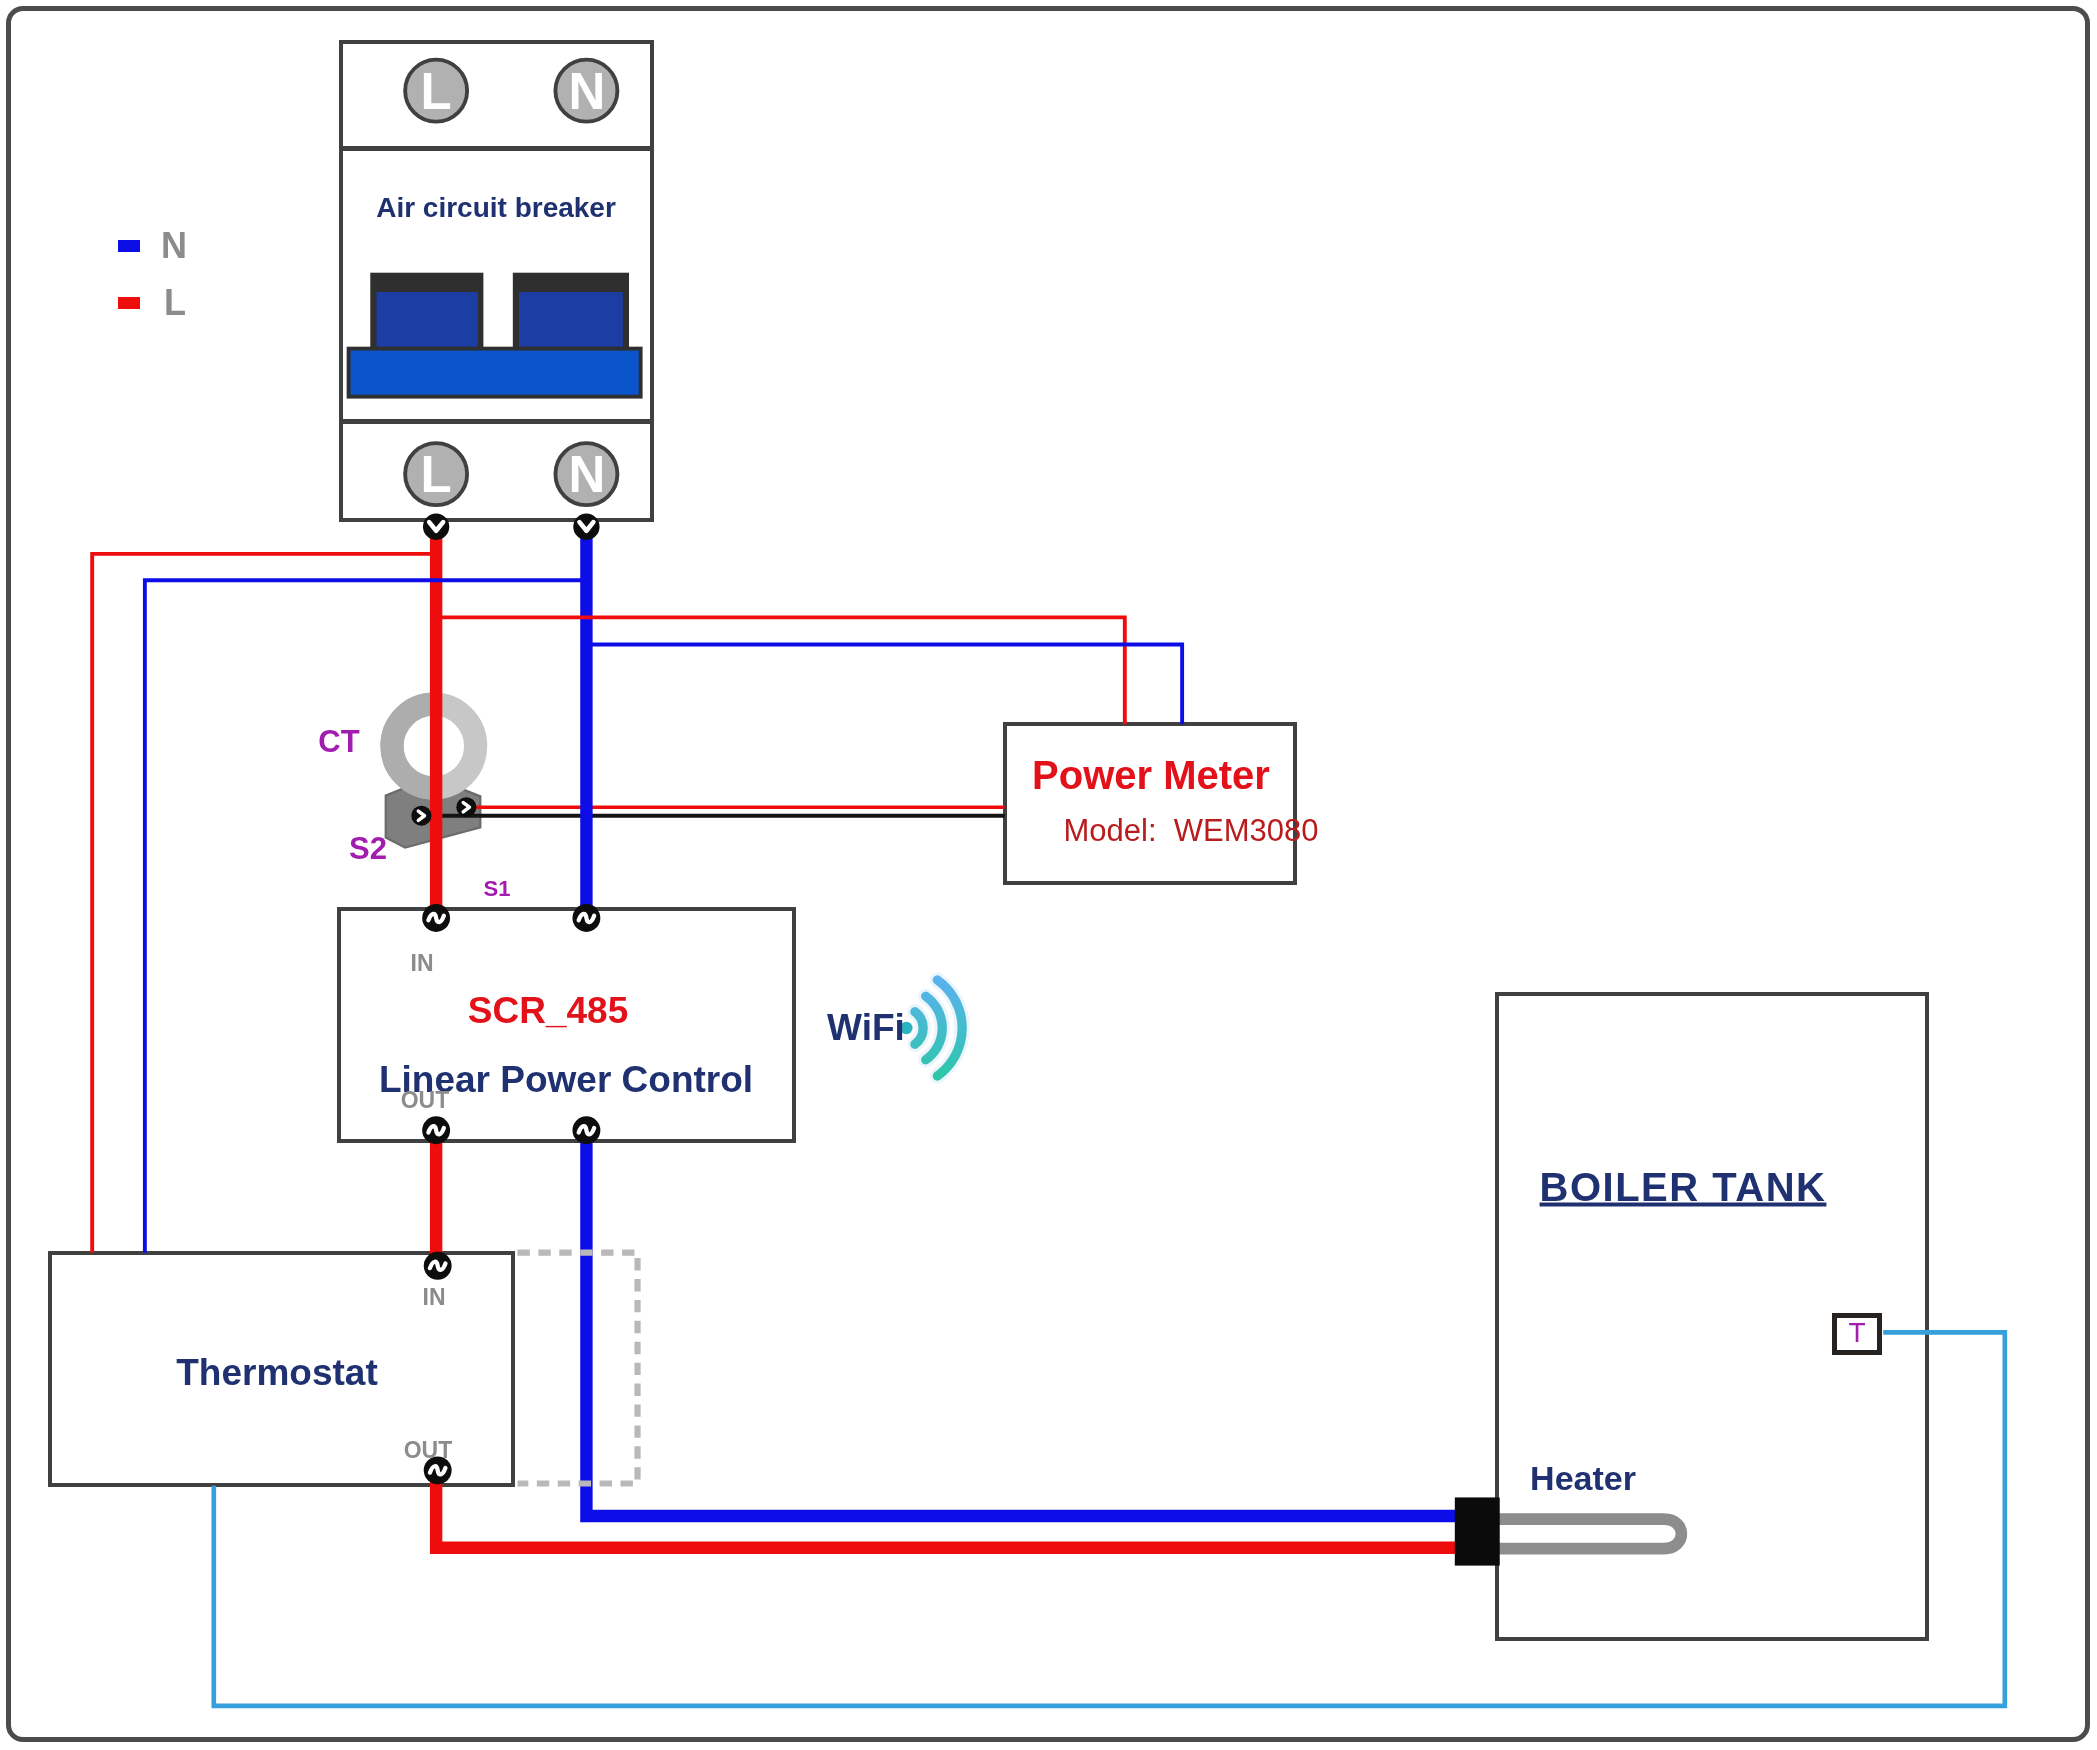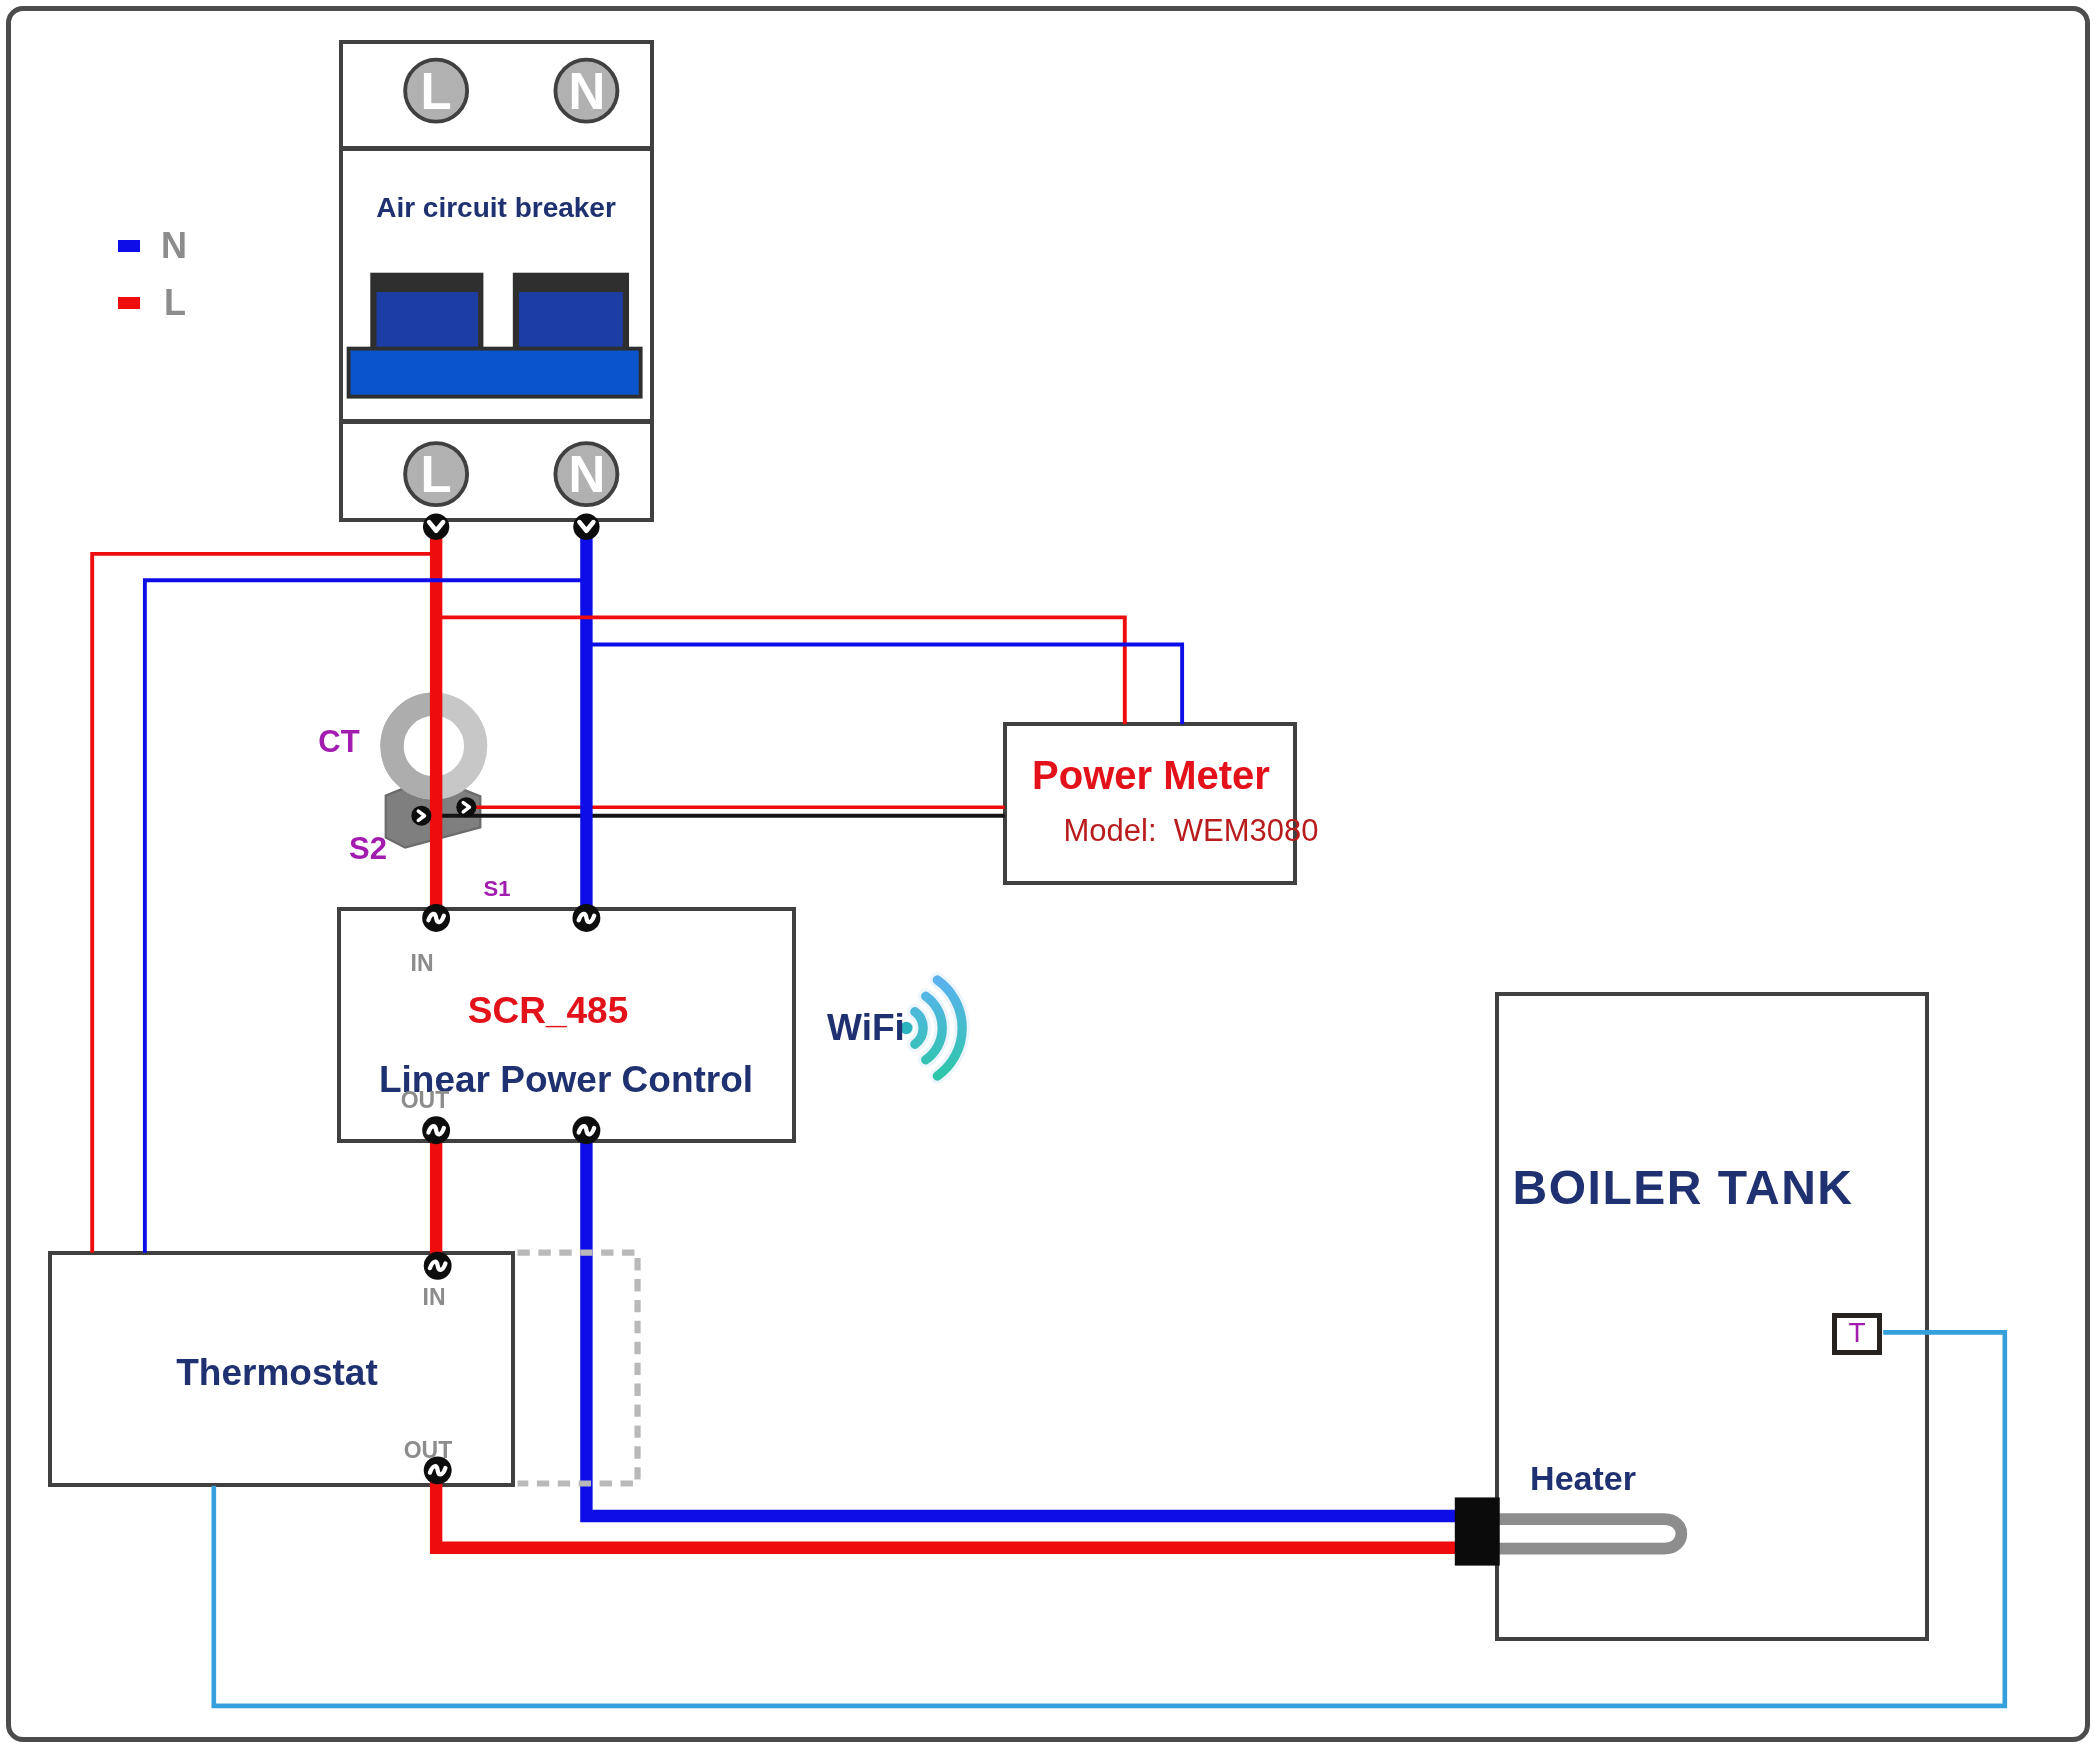--- a/index.html
+++ b/index.html
@@ -174,18 +174,18 @@
   <div class="lbl navy" style="left:566px;top:1080px;font-size:37px;">Linear Power Control</div>
   <div class="lbl gray" style="left:422px;top:963px;font-size:23px;">IN</div>
   <div class="lbl gray" style="left:425px;top:1100px;font-size:23px;">OUT</div>
 
   <div class="lbl navy" style="left:866px;top:1028px;font-size:37px;">WiFi</div>
 
   <div class="lbl navy" style="left:277px;top:1373px;font-size:37px;">Thermostat</div>
   <div class="lbl gray" style="left:434px;top:1297px;font-size:23px;">IN</div>
   <div class="lbl gray" style="left:428px;top:1450px;font-size:23px;">OUT</div>
 
-  <div class="lbl navy" style="left:1683px;top:1187px;font-size:48px;letter-spacing:1.5px;">BOILER TANK</div>
+  <div class="lbl navy" style="left:1683px;top:1187px;font-size:40px;letter-spacing:1.5px;text-decoration:underline;">BOILER TANK</div>
   <div class="lbl blk" style="left:1857px;top:1333px;font-size:28px;font-weight:normal;">T</div>
   <div class="lbl navy" style="left:1583px;top:1478px;font-size:34px;">Heater</div>
 
 </div>
 
 
 </body></html>

